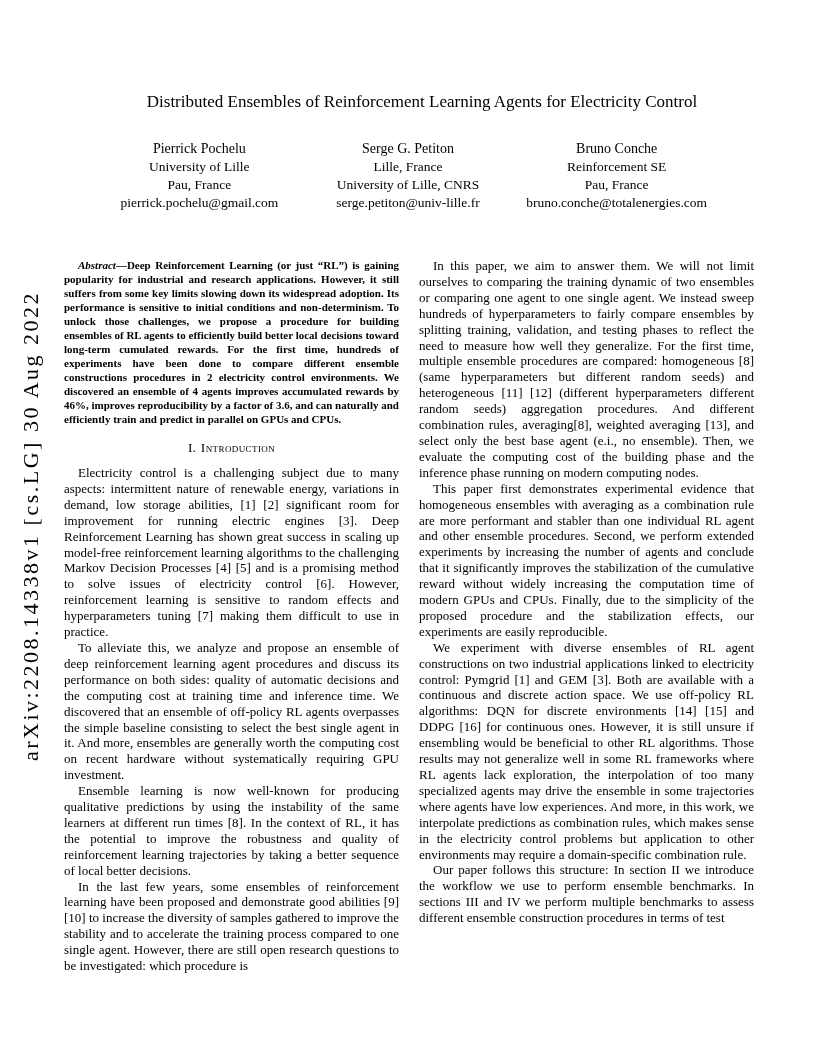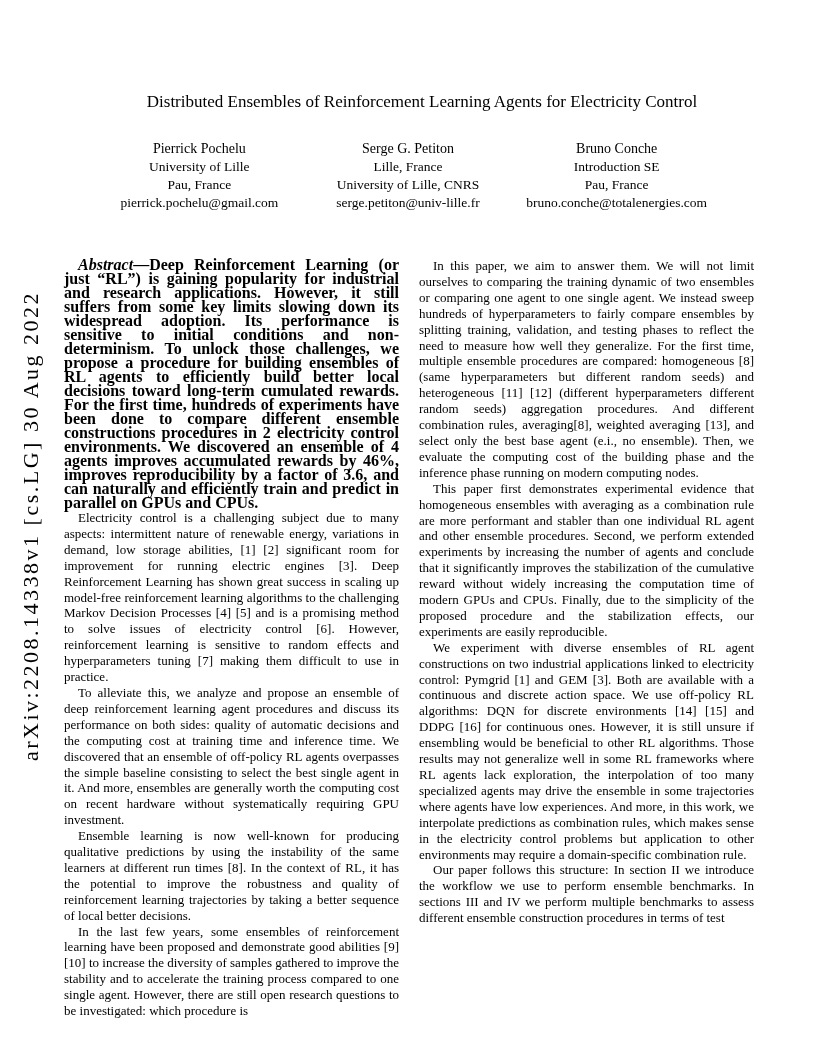--- a/index.html
+++ b/index.html
@@ -51,21 +51,21 @@
   .col {
     position: absolute;
     top: 258px;
     width: 335px;
     text-align: justify;
     hyphens: auto;
   }
   .col-left { left: 64px; }
   .col-right { left: 419px; }
   .abstract {
-    font-size: 16px;
+    font-size: 11px;
     line-height: 14px;
     font-weight: bold;
     text-indent: 14px;
   }
   .abstract-label { font-style: italic; }
   .section-heading {
     text-align: center;
     font-size: 13.5px;
     font-weight: 400;
     margin-top: 14px;
@@ -97,29 +97,30 @@
       <div class="author-email">pierrick.pochelu@gmail.com</div>
     </div>
     <div class="author">
       <div class="author-name">Serge G. Petiton</div>
       <div class="author-affil">Lille, France</div>
       <div class="author-affil">University of Lille, CNRS</div>
       <div class="author-email">serge.petiton@univ-lille.fr</div>
     </div>
     <div class="author">
       <div class="author-name">Bruno Conche</div>
-      <div class="author-affil">Introduction SE</div>
+      <div class="author-affil">Reinforcement SE</div>
       <div class="author-affil">Pau, France</div>
       <div class="author-email">bruno.conche@totalenergies.com</div>
     </div>
   </div>
 
   <div class="col col-left">
     <p class="abstract"><span class="abstract-label">Abstract</span><span>—Deep Reinforcement Learning (or just “RL”) is gaining popularity for industrial and research applications. However, it still suffers from some key limits slowing down its widespread adoption. Its performance is sensitive to initial conditions and non-determinism. To unlock those challenges, we propose a procedure for building ensembles of RL agents to efficiently build better local decisions toward long-term cumulated rewards. For the first time, hundreds of experiments have been done to compare different ensemble constructions procedures in 2 electricity control environments. We discovered an ensemble of 4 agents improves accumulated rewards by 46%, improves reproducibility by a factor of 3.6, and can naturally and efficiently train and predict in parallel on GPUs and CPUs.</span></p>
 
+    <h2 class="section-heading"><span class="section-num">I.</span><span class="smallcaps">Introduction</span></h2>
 
     <p class="body-par">Electricity control is a challenging subject due to many aspects: intermittent nature of renewable energy, variations in demand, low storage abilities, [1] [2] significant room for improvement for running electric engines [3]. Deep Reinforcement Learning has shown great success in scaling up model-free reinforcement learning algorithms to the challenging Markov Decision Processes [4] [5] and is a promising method to solve issues of electricity control [6]. However, reinforcement learning is sensitive to random effects and hyperparameters tuning [7] making them difficult to use in practice.</p>
     <p class="body-par">To alleviate this, we analyze and propose an ensemble of deep reinforcement learning agent procedures and discuss its performance on both sides: quality of automatic decisions and the computing cost at training time and inference time. We discovered that an ensemble of off-policy RL agents overpasses the simple baseline consisting to select the best single agent in it. And more, ensembles are generally worth the computing cost on recent hardware without systematically requiring GPU investment.</p>
     <p class="body-par">Ensemble learning is now well-known for producing qualitative predictions by using the instability of the same learners at different run times [8]. In the context of RL, it has the potential to improve the robustness and quality of reinforcement learning trajectories by taking a better sequence of local better decisions.</p>
     <p class="body-par">In the last few years, some ensembles of reinforcement learning have been proposed and demonstrate good abilities [9] [10] to increase the diversity of samples gathered to improve the stability and to accelerate the training process compared to one single agent. However, there are still open research questions to be investigated: which procedure is</p>
   </div>
 
   <div class="col col-right">
     <p class="body-par">In this paper, we aim to answer them. We will not limit ourselves to comparing the training dynamic of two ensembles or comparing one agent to one single agent. We instead sweep hundreds of hyperparameters to fairly compare ensembles by splitting training, validation, and testing phases to reflect the need to measure how well they generalize. For the first time, multiple ensemble procedures are compared: homogeneous [8] (same hyperparameters but different random seeds) and heterogeneous [11] [12] (different hyperparameters different random seeds) aggregation procedures. And different combination rules, averaging[8], weighted averaging [13], and select only the best base agent (e.i., no ensemble). Then, we evaluate the computing cost of the building phase and the inference phase running on modern computing nodes.</p>
     <p class="body-par">This paper first demonstrates experimental evidence that homogeneous ensembles with averaging as a combination rule are more performant and stabler than one individual RL agent and other ensemble procedures. Second, we perform extended experiments by increasing the number of agents and conclude that it significantly improves the stabilization of the cumulative reward without widely increasing the computation time of modern GPUs and CPUs. Finally, due to the simplicity of the proposed procedure and the stabilization effects, our experiments are easily reproducible.</p>

